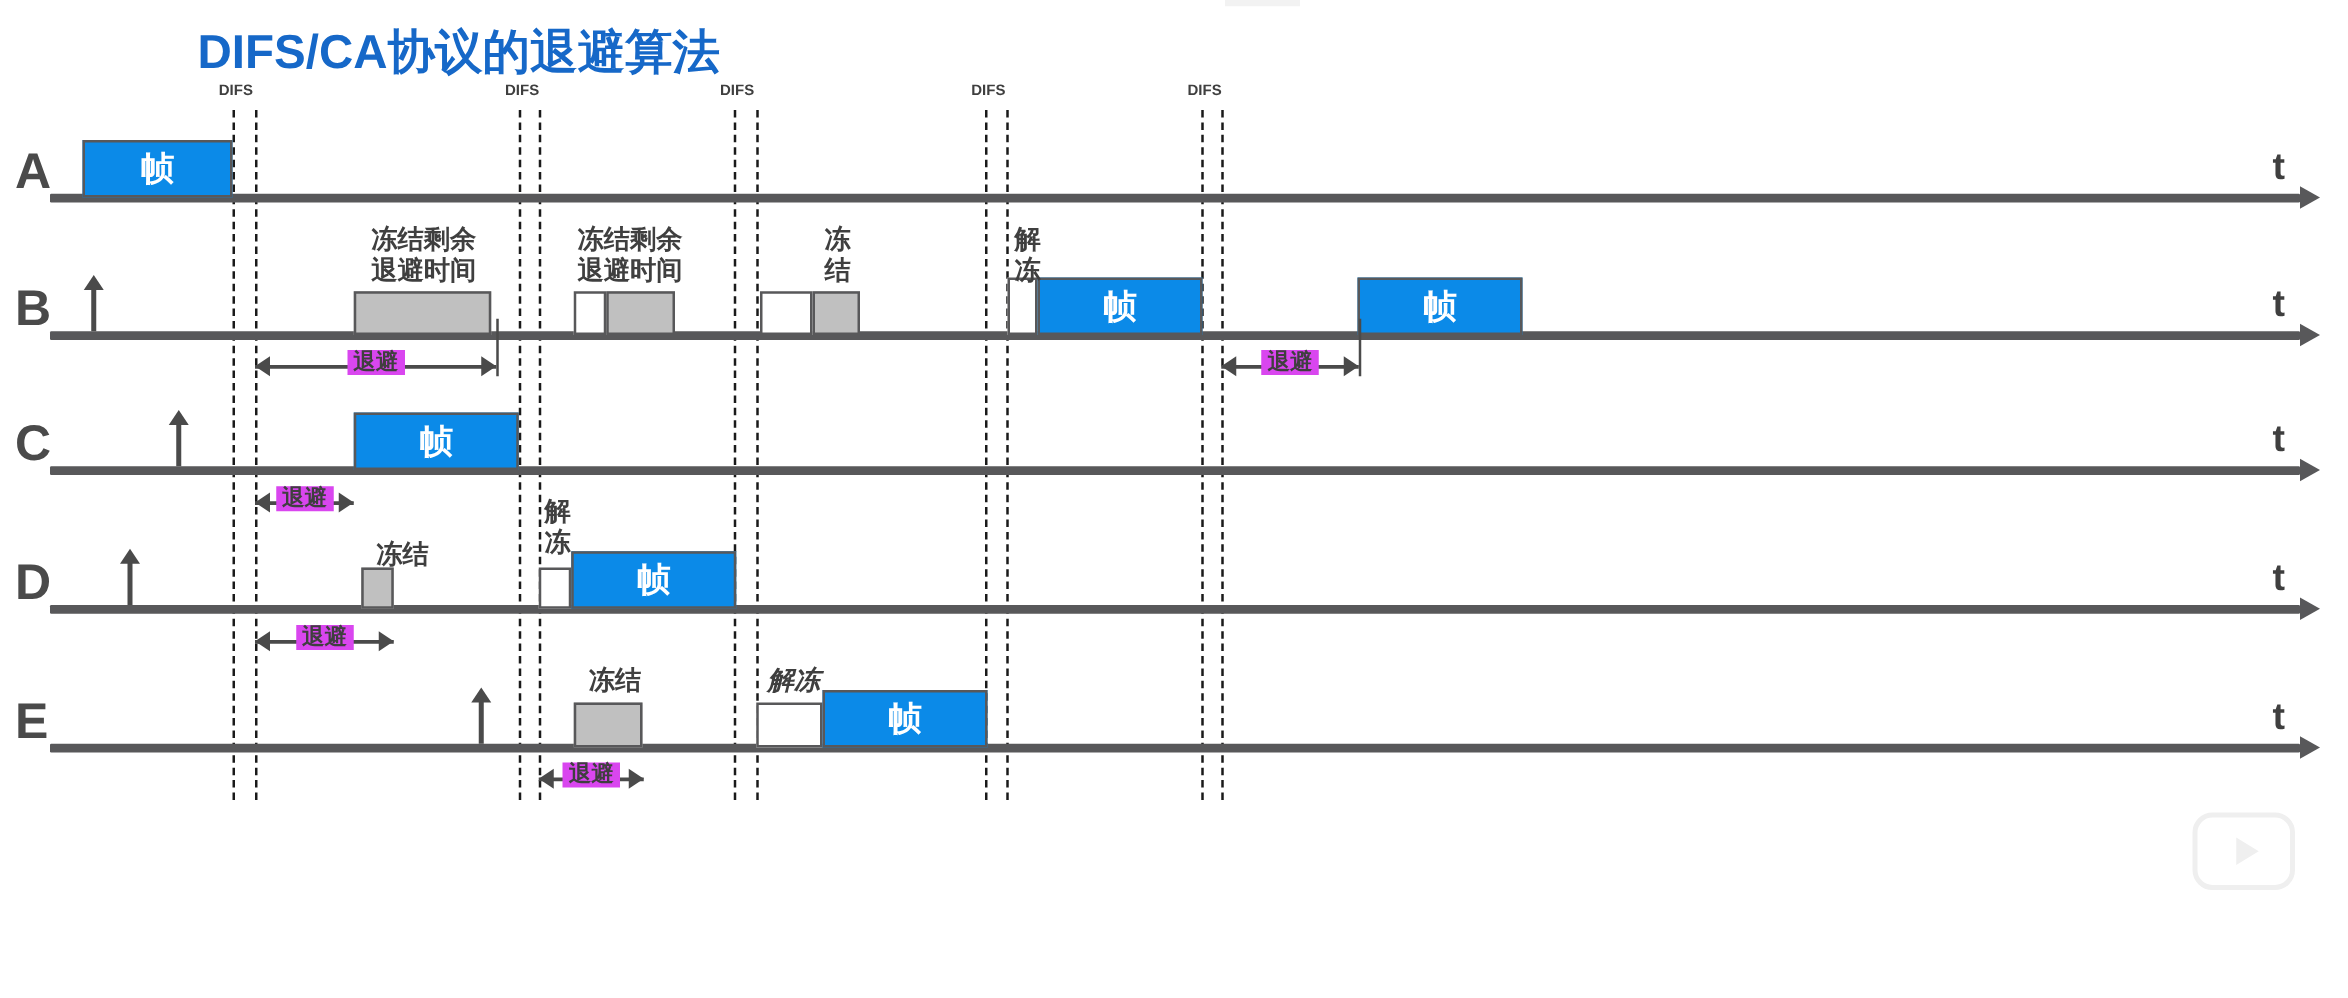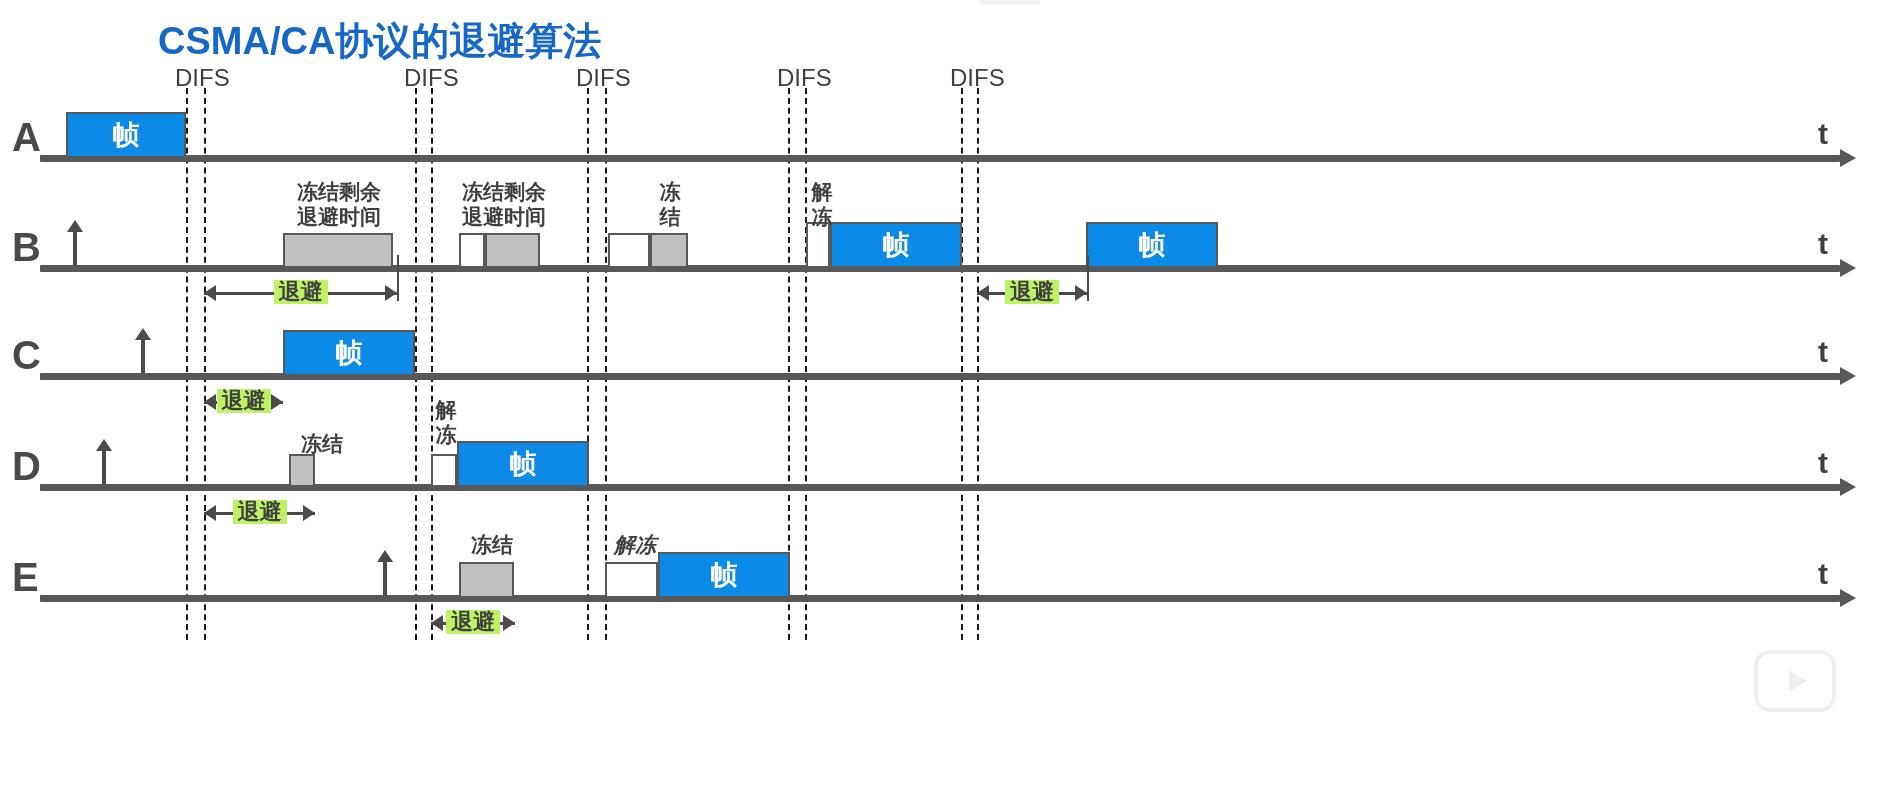--- a/index.html
+++ b/index.html
@@ -58,22 +58,22 @@
   }
   
   .vline {
     position: absolute;
     width: 0;
     border-left: 2.5px dashed #1a1a1a;
   }
   
   .difs-label {
     position: absolute;
-    font-size: 24px;
-    font-weight: normal;
+    font-size: 12px;
+    font-weight: bold;
     color: #3f3f3f;
     line-height: 1;
     white-space: nowrap;
   }
   
   .box {
     position: absolute;
     border: 2px solid #58585a;
     display: flex;
     align-items: center;
@@ -132,23 +132,23 @@
     border-top: 8px solid transparent;
     border-bottom: 8px solid transparent;
   }
   .measure .tip-l { left: 0;  border-right: 12px solid #4a4a4a; }
   .measure .tip-r { right: 0; border-left: 12px solid #4a4a4a; }
   .measure .cap {
     position: absolute;
     top: -3px;
     left: 50%;
     transform: translateX(-50%);
-    background: #bef264;
+    background: #d946ef;
     padding: 0 5px;
-    font-size: 22px;
+    font-size: 18px;
     font-weight: bold;
     color: #3f3f3f;
     line-height: 1.1;
     white-space: nowrap;
   }
   .endtick {
     position: absolute;
     width: 0;
     border-left: 2.5px solid #4a4a4a;
   }
@@ -179,21 +179,21 @@
     background: #f2f2f2;
   }
 </style>
 </head>
 <body>
 
 <div id="stage">
 
   <div id="topstub"></div>
 
-  <div id="title">CSMA/CA协议的退避算法</div>
+  <div id="title">DIFS/CA协议的退避算法</div>
 
   <div id="difs-layer">
       <div class="difs-label" style="left: 175px; top: 66px;">DIFS</div>
       <div class="vline" style="left: 186px; top: 88px; height: 552px;"></div>
       <div class="vline" style="left: 204px; top: 88px; height: 552px;"></div>
       <div class="difs-label" style="left: 404px; top: 66px;">DIFS</div>
       <div class="vline" style="left: 415px; top: 88px; height: 552px;"></div>
       <div class="vline" style="left: 431px; top: 88px; height: 552px;"></div>
       <div class="difs-label" style="left: 576px; top: 66px;">DIFS</div>
       <div class="vline" style="left: 587px; top: 88px; height: 552px;"></div>

